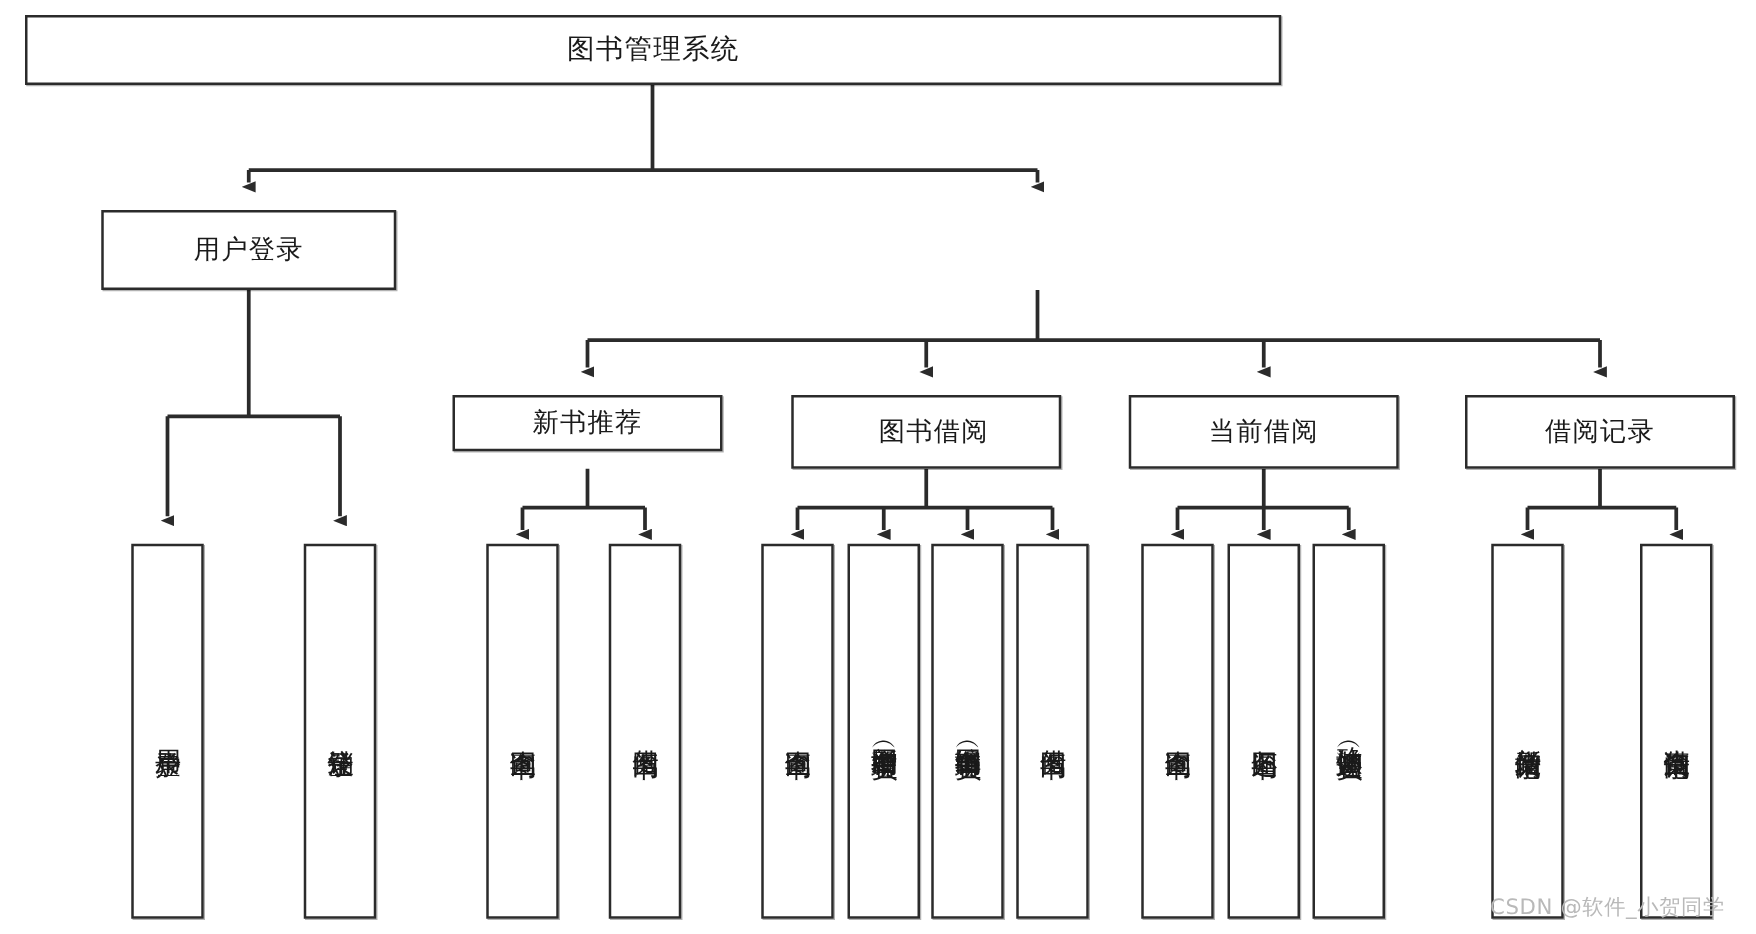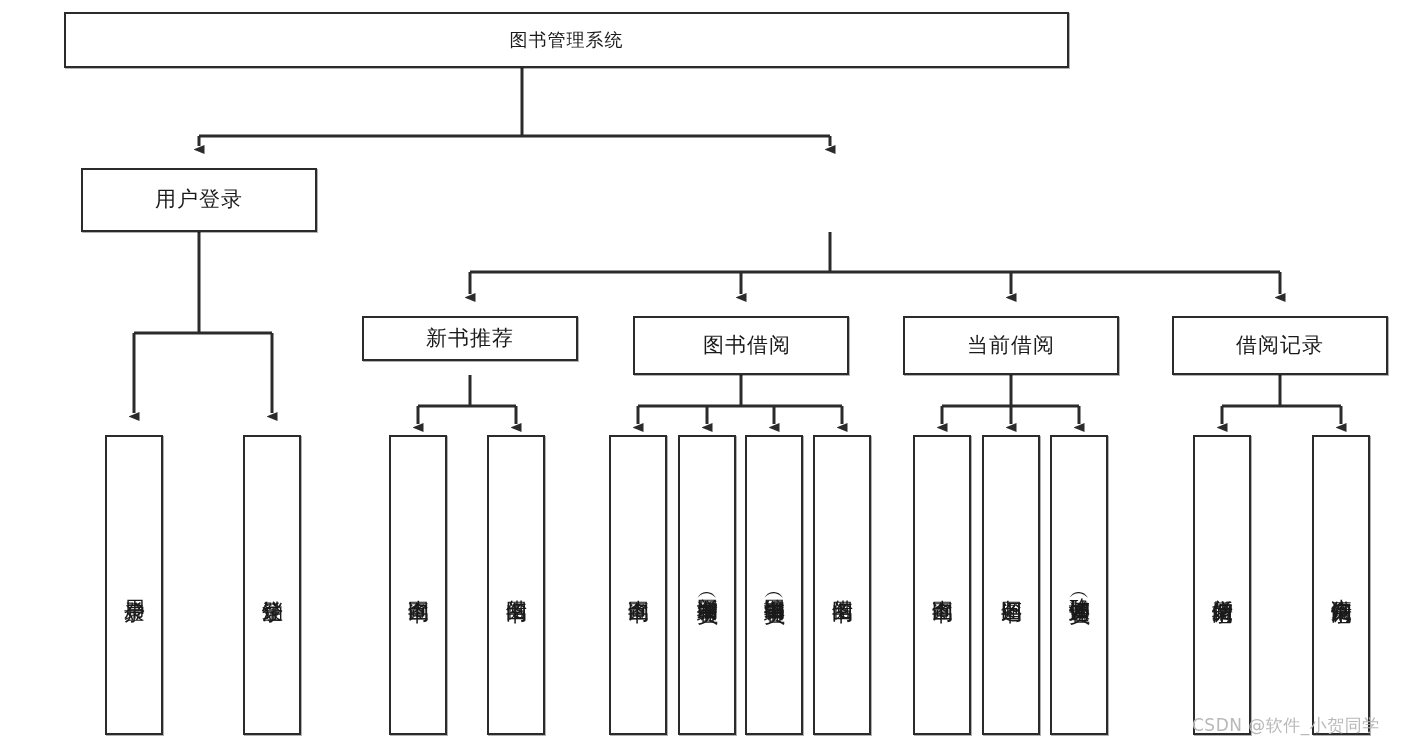--- a/index.html
+++ b/index.html
@@ -50,22 +50,21 @@
     padding: 4px 0;
   }
   .node.vert .vtext {
     writing-mode: vertical-rl;
     text-orientation: upright;
     white-space: nowrap;
     display: block;
     text-align: center;
   }
   .node.root {
-    font-size: 18px;
-    margin-left: 44px;
+    font-size: 22px;
   }
   .watermark {
     position: absolute;
     left: 1192px;
     top: 714px;
     font-size: 17px;
     color: #b9b9b9;
     white-space: nowrap;
     letter-spacing: 0.5px;
   }

